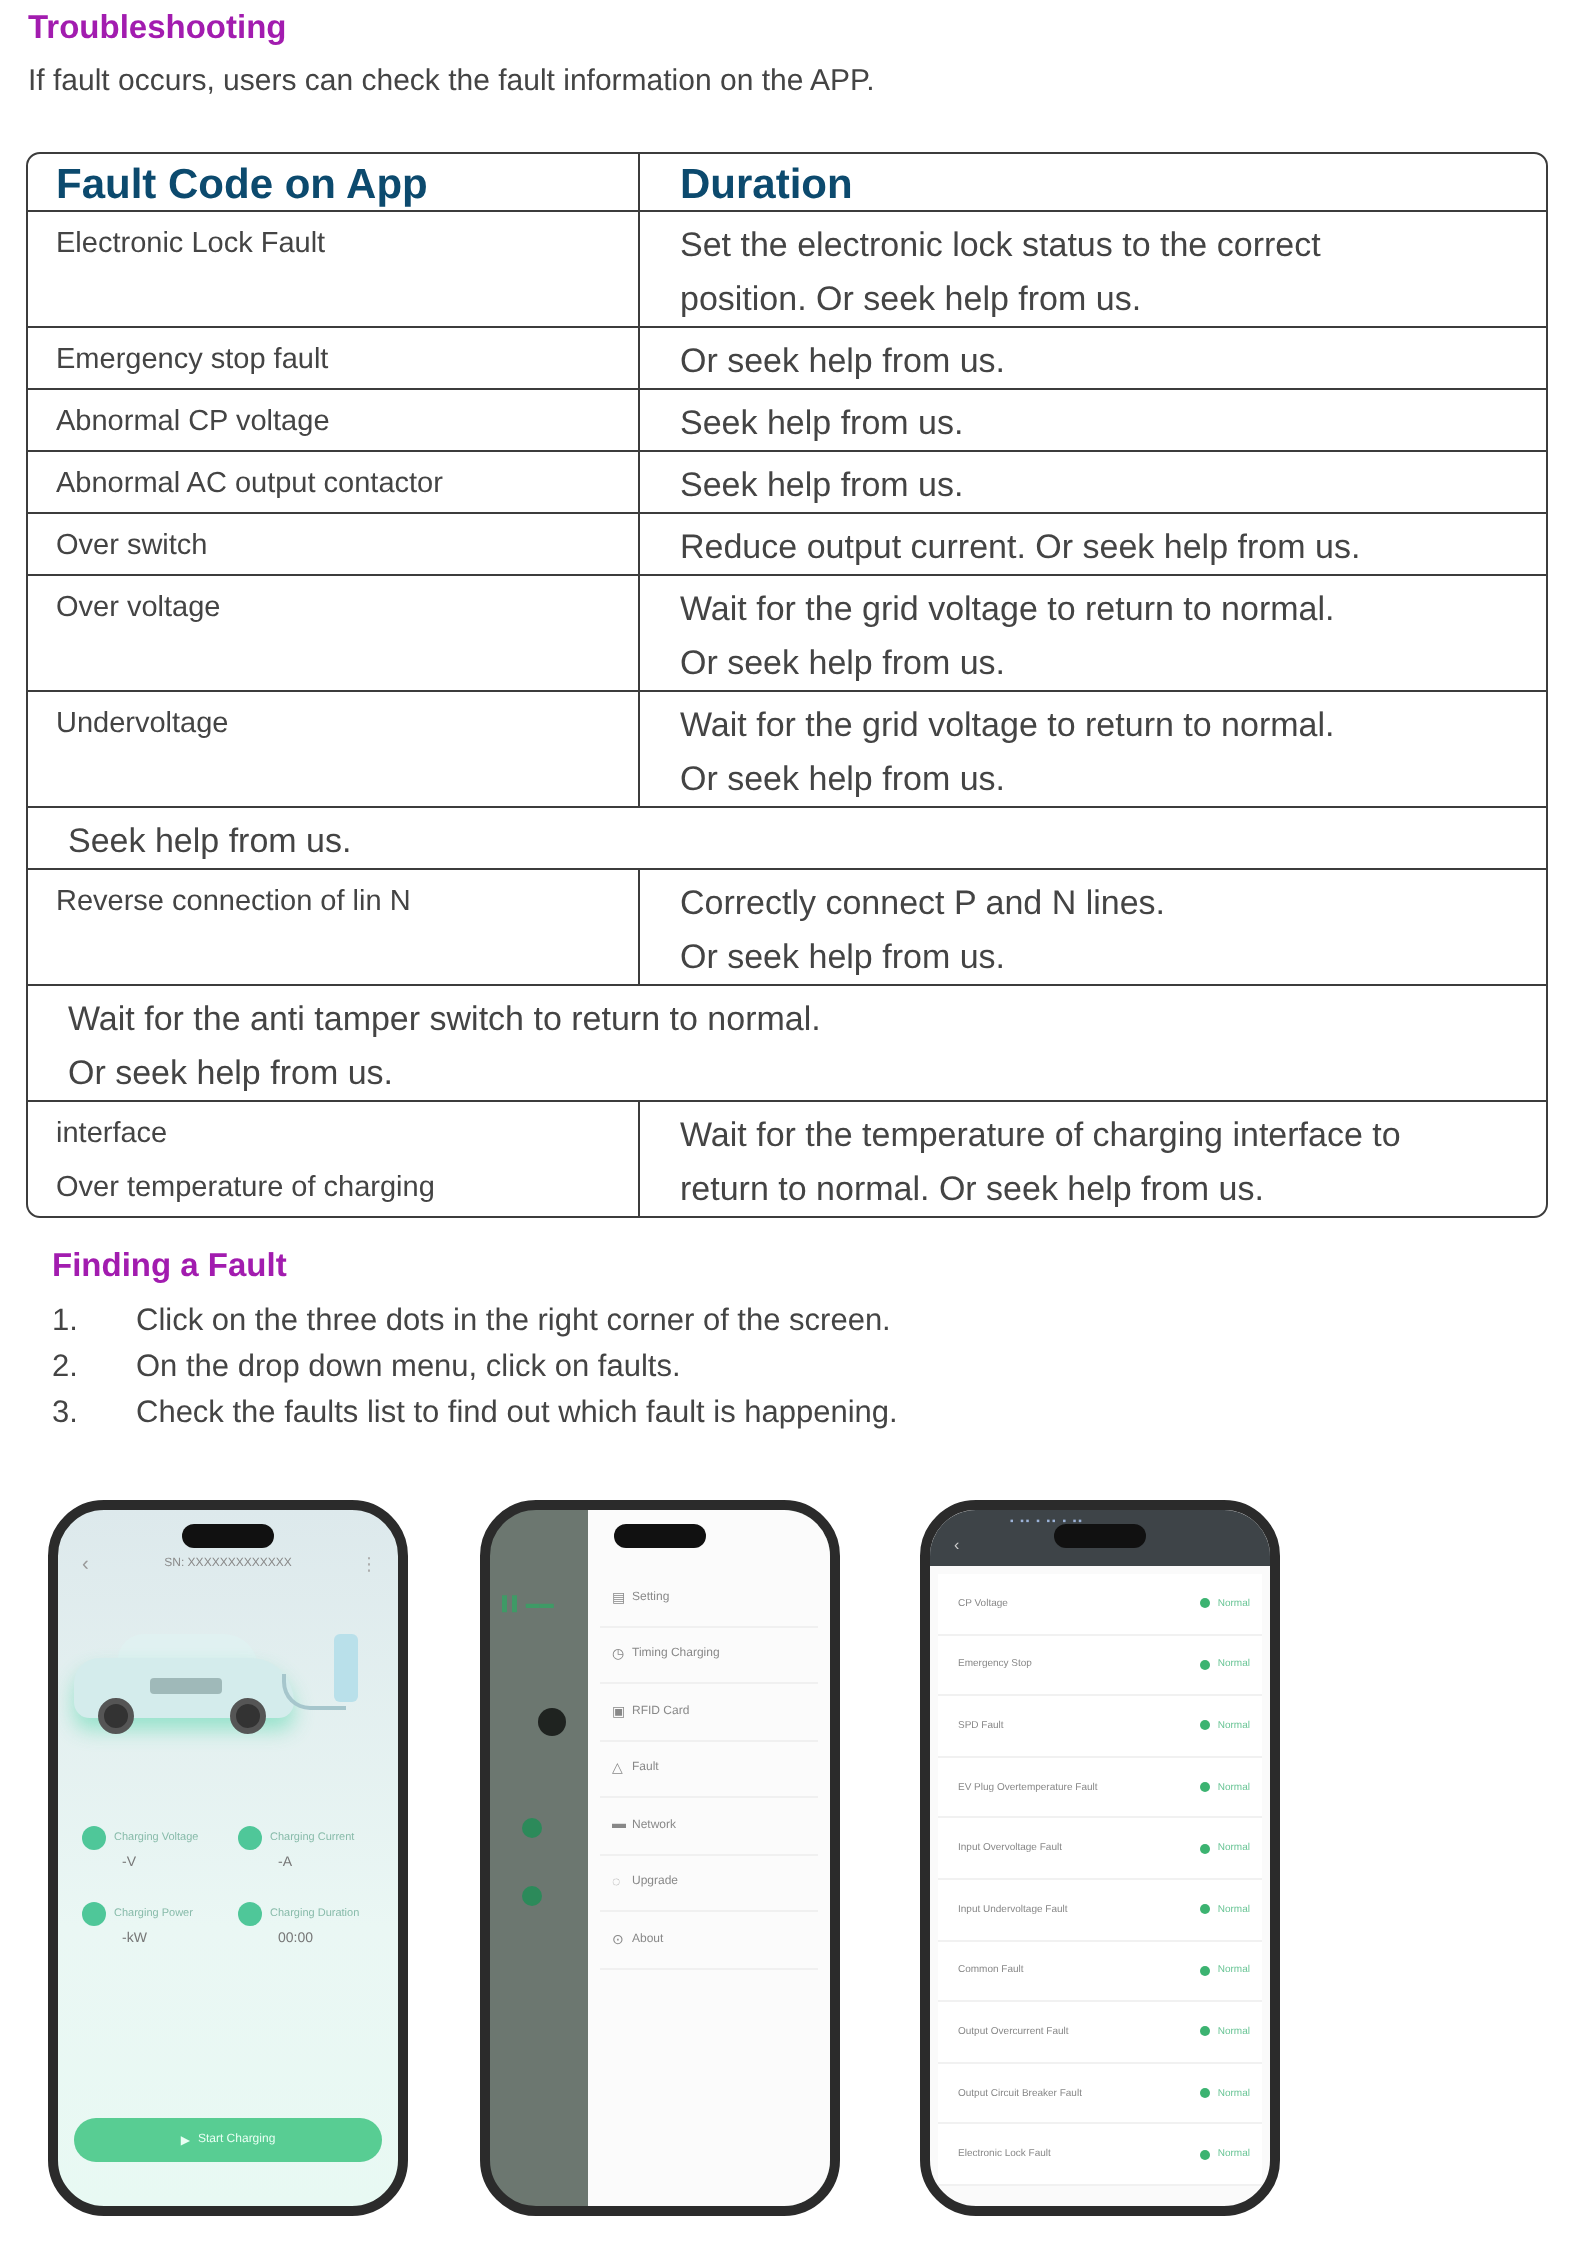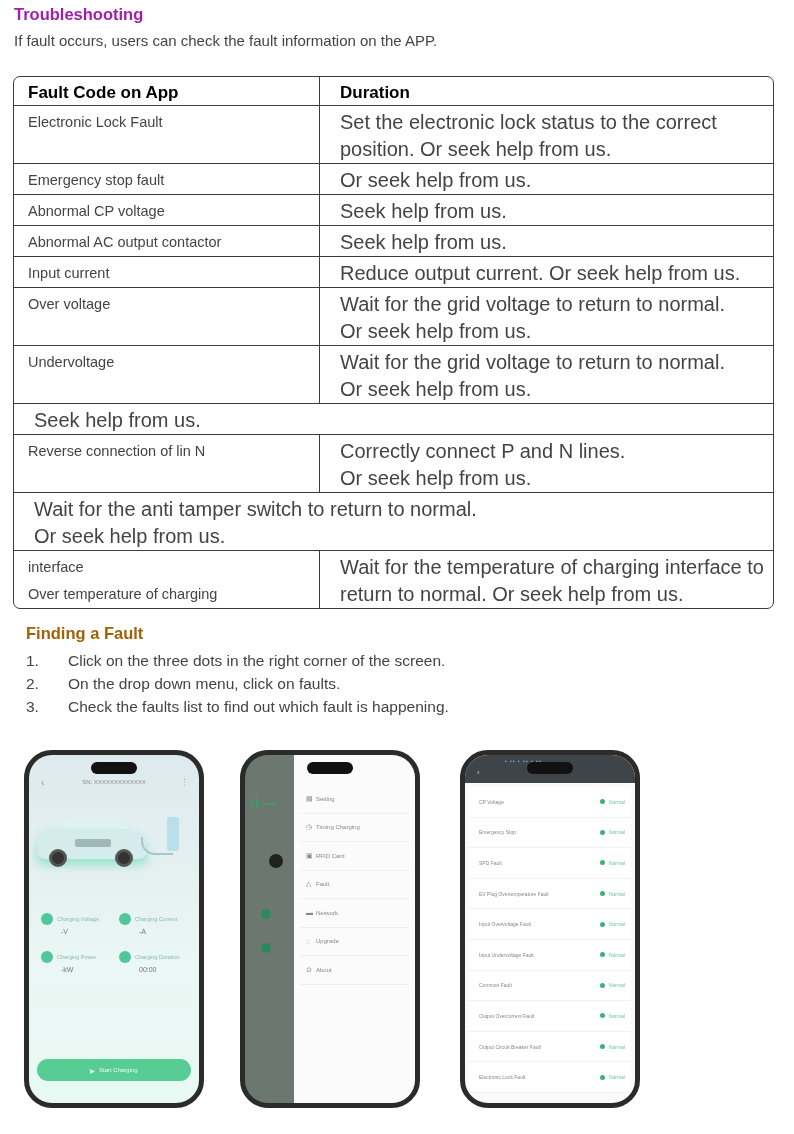--- a/index.html
+++ b/index.html
@@ -3,23 +3,23 @@
 <meta charset="utf-8">
 <style>
   * { box-sizing: border-box; margin: 0; padding: 0; }
   body { width: 794px; height: 1134px; background: #ffffff; font-family: "Liberation Sans", sans-serif; color: #3a3a3a; position: relative; overflow: hidden; }
   .h1 { position: absolute; left: 14px; top: 5px; font-size: 16.5px; font-weight: bold; color: #a21caf; }
   .intro { position: absolute; left: 14px; top: 32px; font-size: 15px; color: #444; }
   .tbl { position: absolute; left: 13px; top: 76px; width: 761px; border: 1.5px solid #3c3c3c; border-radius: 7px; overflow: hidden; }
   .row { display: flex; border-top: 1.5px solid #3c3c3c; }
   .row:first-child { border-top: none; }
   .c1 { width: 306px; border-right: 1.5px solid #3c3c3c; padding: 3px 0 0 14px; font-size: 14.5px; line-height: 27px; color: #444; }
-  .c2 { flex: 1; padding: 3px 0 0 20px; font-size: 20px; line-height: 27px; color: #444; white-space: nowrap; }
-  .row.head .c1, .row.head .c2 { font-weight: bold; color: #000000; font-size: 17px; line-height: 25px; }
-  .h2 { position: absolute; left: 26px; top: 624px; font-size: 16.5px; font-weight: bold; color: #a16207; }
+  .c2 { flex: 1; padding: 3px 0 0 20px; font-size: 17px; line-height: 27px; color: #444; white-space: nowrap; }
+  .row.head .c1, .row.head .c2 { font-weight: bold; color: #0c4a6e; font-size: 21px; line-height: 25px; }
+  .h2 { position: absolute; left: 26px; top: 624px; font-size: 16.5px; font-weight: bold; color: #a21caf; }
   .steps { position: absolute; left: 26px; top: 649px; font-size: 15.5px; color: #444; }
   .step { display: flex; height: 23px; align-items: center; }
   .step .num { width: 42px; }
   
   .phone { position: absolute; top: 750px; width: 180px; height: 358px; border: 5px solid #2b2b2b; border-radius: 28px; overflow: hidden; background: #fff; }
   .island { position: absolute; left: 50%; top: 7px; transform: translateX(-50%); width: 46px; height: 12px; background: #111; border-radius: 8px; z-index: 5; }
   .p1 { left: 24px; background: linear-gradient(#dde9ec, #eaf7f4 60%, #e8f9f3); }
   .p1 .nav { position: absolute; top: 20px; left: 0; right: 0; height: 16px; font-size: 6px; color: #999; }
   .p1 .back { position: absolute; left: 12px; top: 2px; font-size: 10px; color: #999; }
   .p1 .title { position: absolute; left: 0; right: 0; text-align: center; top: 4px; color: #8a8a8a; }
@@ -79,21 +79,21 @@
   </div>
   <div class="row">
     <div class="c1">Abnormal CP voltage</div>
     <div class="c2">Seek help from us.</div>
   </div>
   <div class="row">
     <div class="c1">Abnormal AC output contactor</div>
     <div class="c2">Seek help from us.</div>
   </div>
   <div class="row">
-    <div class="c1">Input current</div>
+    <div class="c1">Over switch</div>
     <div class="c2">Reduce output current. Or seek help from us.</div>
   </div>
   <div class="row">
     <div class="c1">Over voltage</div>
     <div class="c2">
         <div>Wait for the grid voltage to return to normal.</div>
         <div>Or seek help from us.</div>
       </div>
   </div>
   <div class="row">

